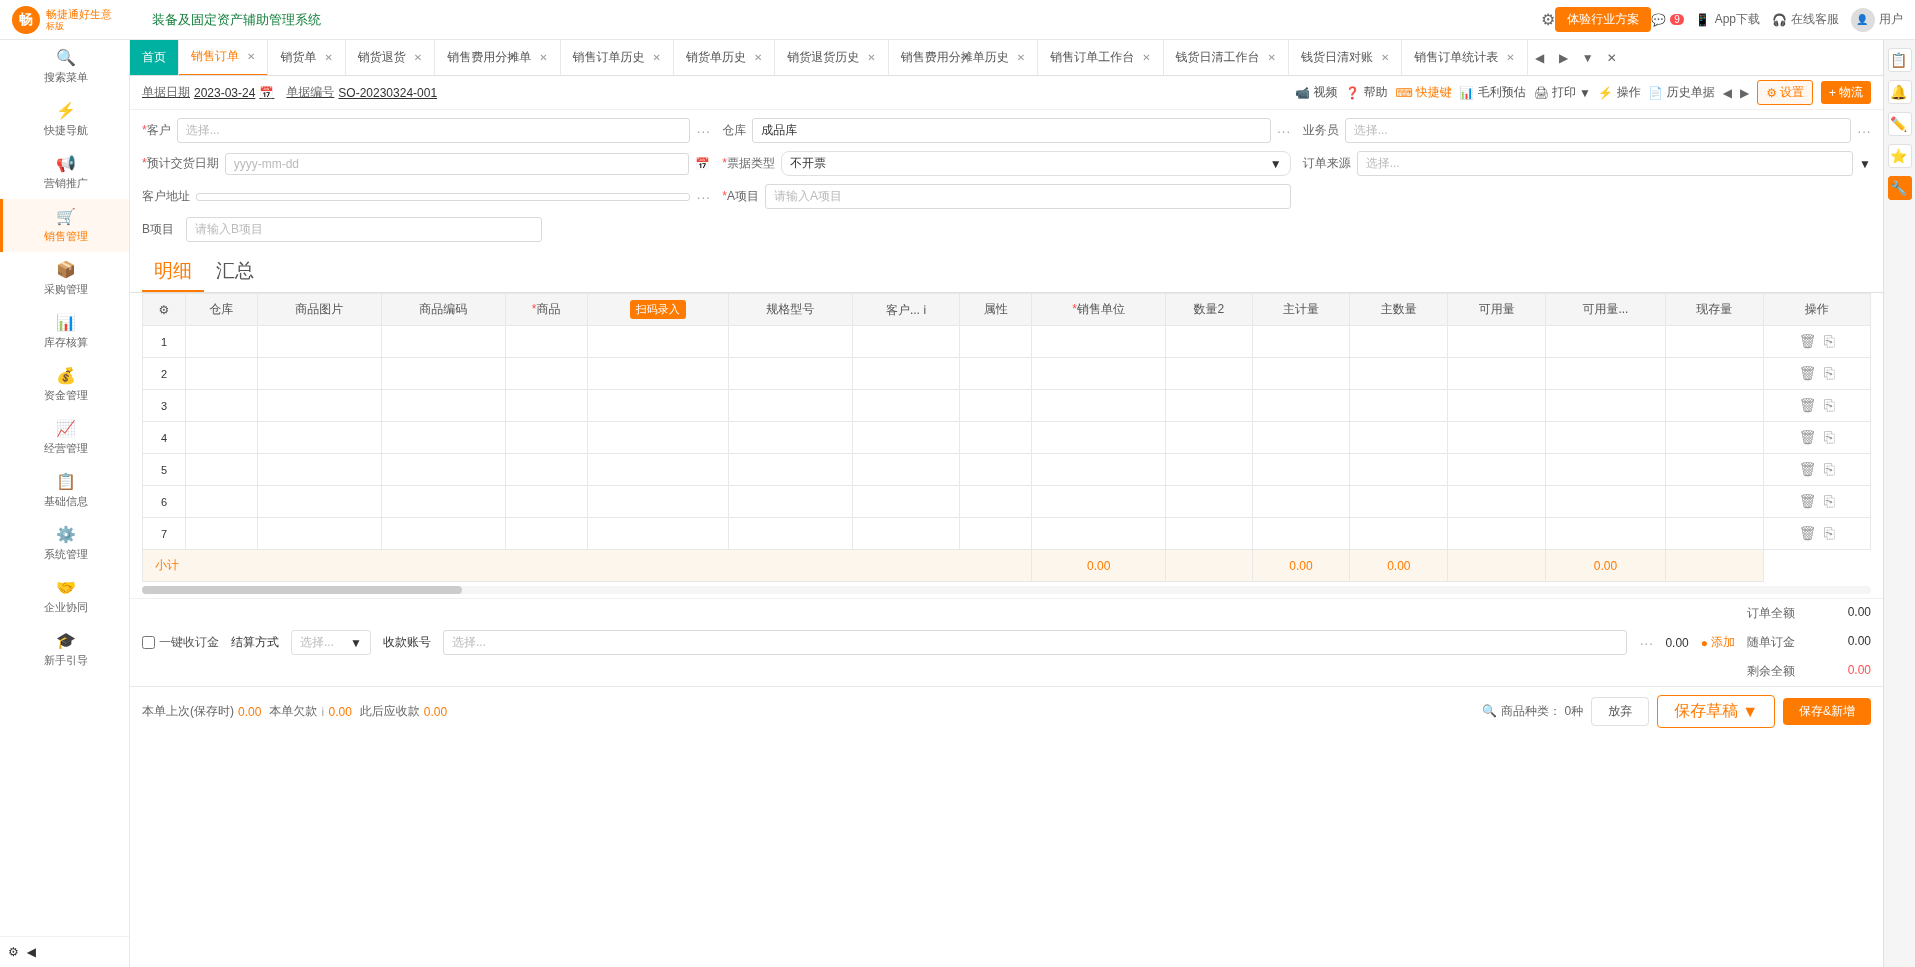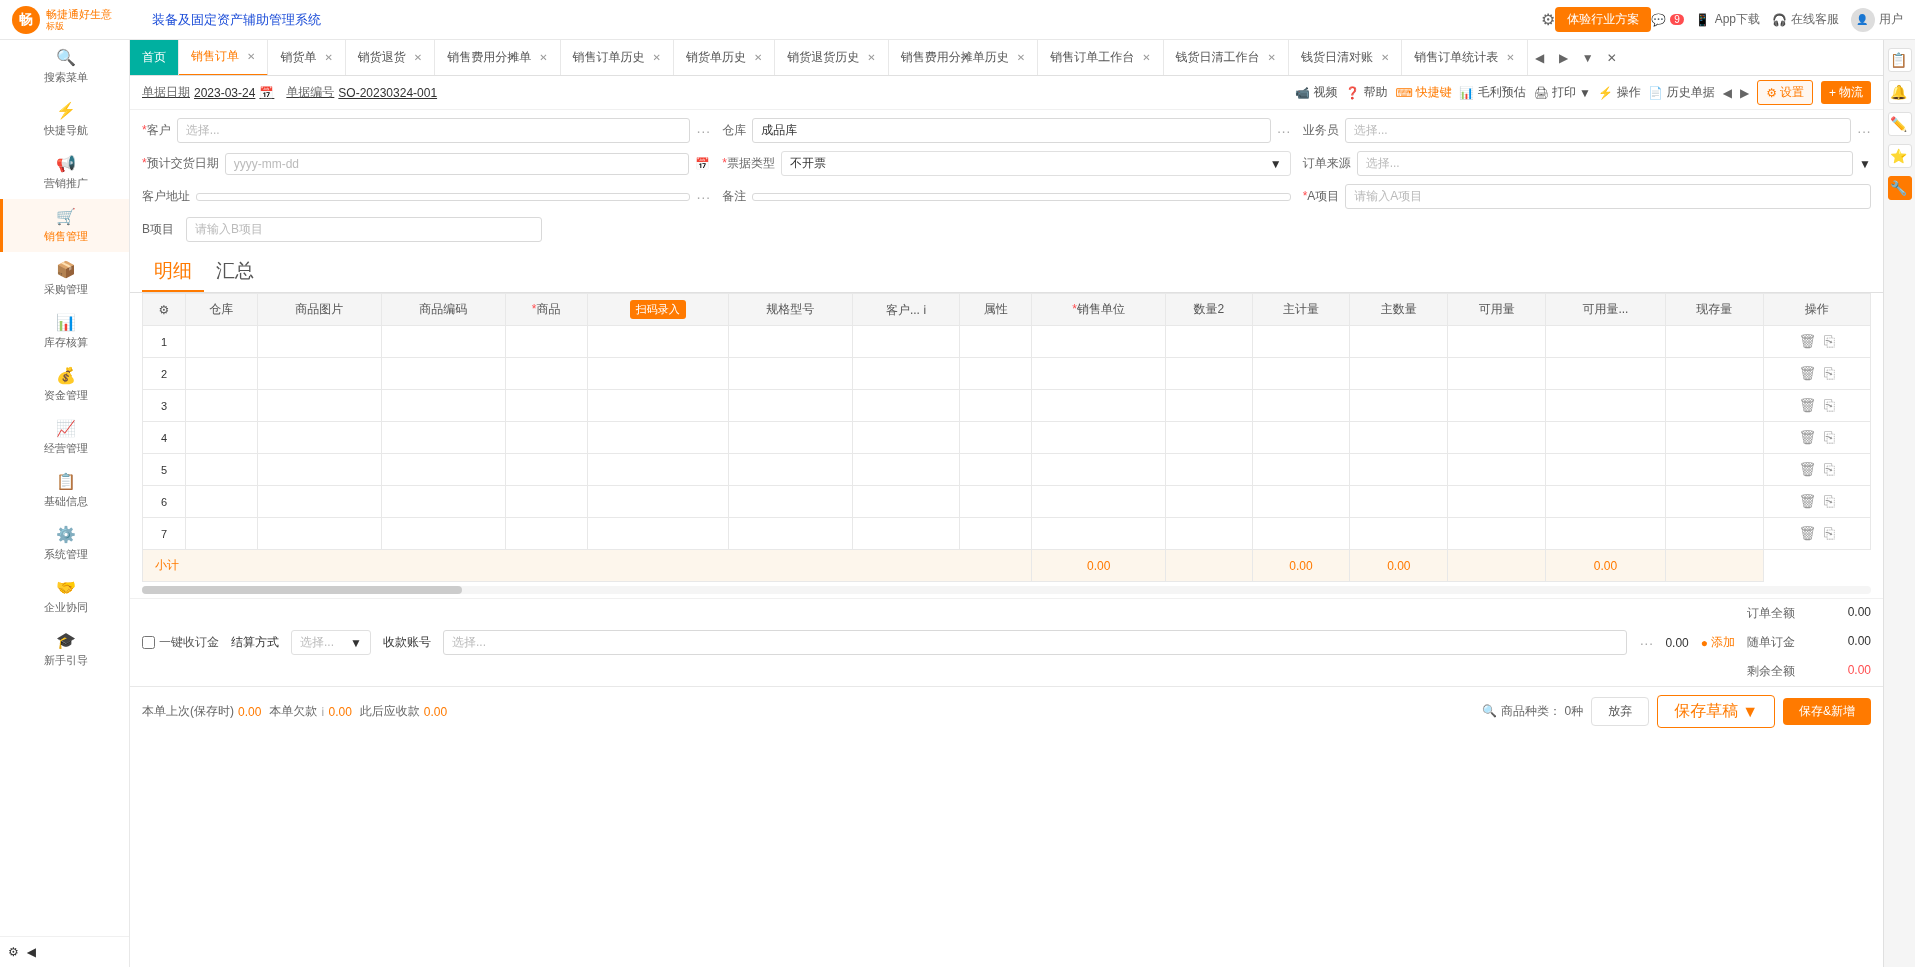--- a/index.html
+++ b/index.html
@@ -11,21 +11,21 @@
     .main-area { display: flex; flex: 1; overflow: hidden; }
     .sidebar { width: 130px; background: #fff; flex-shrink: 0; border-right: 1px solid #e8e8e8; display: flex; flex-direction: column; }
     .content { flex: 1; display: flex; flex-direction: column; overflow: hidden; }
     .tab-bar { height: 36px; background: #fff; border-bottom: 1px solid #e0e0e0; display: flex; align-items: center; overflow: hidden; flex-shrink: 0; }
     .page-content { flex: 1; background: #fff; overflow-y: auto; padding: 0; }
 
     
     .logo-area { display: flex; align-items: center; gap: 6px; width: 130px; flex-shrink: 0; }
     .logo-icon { width: 28px; height: 28px; background: #ff7a00; border-radius: 50%; display: flex; align-items: center; justify-content: center; color: #fff; font-size: 14px; font-weight: bold; }
     .logo-text { font-size: 11px; color: #ff7a00; line-height: 1.2; }
-    .system-title { font-size: 13px; color: #1d4ed8; flex: 1; padding-left: 10px; }
+    .system-title { font-size: 13px; color: #15803d; flex: 1; padding-left: 10px; }
     .top-bar-actions { display: flex; align-items: center; gap: 12px; margin-left: auto; }
     .btn-industry { background: #ff7a00; color: #fff; border: none; border-radius: 4px; padding: 4px 12px; cursor: pointer; font-size: 12px; }
     .top-icon { font-size: 16px; color: #666; cursor: pointer; display: flex; align-items: center; gap: 4px; font-size: 12px; }
     .badge { background: #ff4d4f; color: #fff; border-radius: 10px; padding: 0 4px; font-size: 10px; }
     .gear-icon { font-size: 16px; color: #666; cursor: pointer; }
     .user-avatar { width: 24px; height: 24px; background: #ddd; border-radius: 50%; display: inline-flex; align-items: center; justify-content: center; font-size: 10px; }
     .sidebar-item { display: flex; flex-direction: column; align-items: center; padding: 8px 4px; cursor: pointer; color: #666; font-size: 11px; gap: 3px; border-left: 3px solid transparent; }
     .sidebar-item.active { background: #fff7f0; color: #ff7a00; border-left-color: #ff7a00; }
     .sidebar-item .si-icon { font-size: 16px; }
     .sidebar-bottom { margin-top: auto; padding: 8px; display: flex; align-items: center; gap: 8px; border-top: 1px solid #f0f0f0; }
@@ -299,41 +299,37 @@
         </div>
 
         <div class="three-field-row">
           <div class="field-group">
             <span class="label req">预计交货日期</span>
             <div class="field-input placeholder" style="flex:1;">yyyy-mm-dd</div>
             <span>📅</span>
           </div>
           <div class="field-group">
             <span class="label req">票据类型</span>
-            <div class="select-val" style="flex:1;">
+            <div class="select-val" style="flex:1;border-radius:8px;">
               <span>不开票</span>
               <span style="margin-left:auto;">▼</span>
             </div>
           </div>
           <div class="field-group">
             <span class="label">订单来源</span>
             <div class="field-input placeholder" style="flex:1;cursor:pointer;">选择...</div>
             <span>▼</span>
           </div>
         </div>
 
         <div class="three-field-row">
           <div class="field-group">
             <span class="label">客户地址</span>
             <div class="field-input" style="flex:1;"></div>
             <span class="dots-btn">···</span>
-          </div>
-          <div class="field-group">
-            <span class="label">备注</span>
-            <div class="field-input" style="flex:1;min-width:200px;"></div>
           </div>
           <div class="field-group">
             <span class="label req">A项目</span>
             <div class="field-input placeholder" style="flex:1;">请输入A项目</div>
           </div>
         </div>
 
         <div style="padding: 4px 12px;">
           <div class="field-group" style="max-width:400px;gap:12px;">
             <span class="label">B项目</span>

